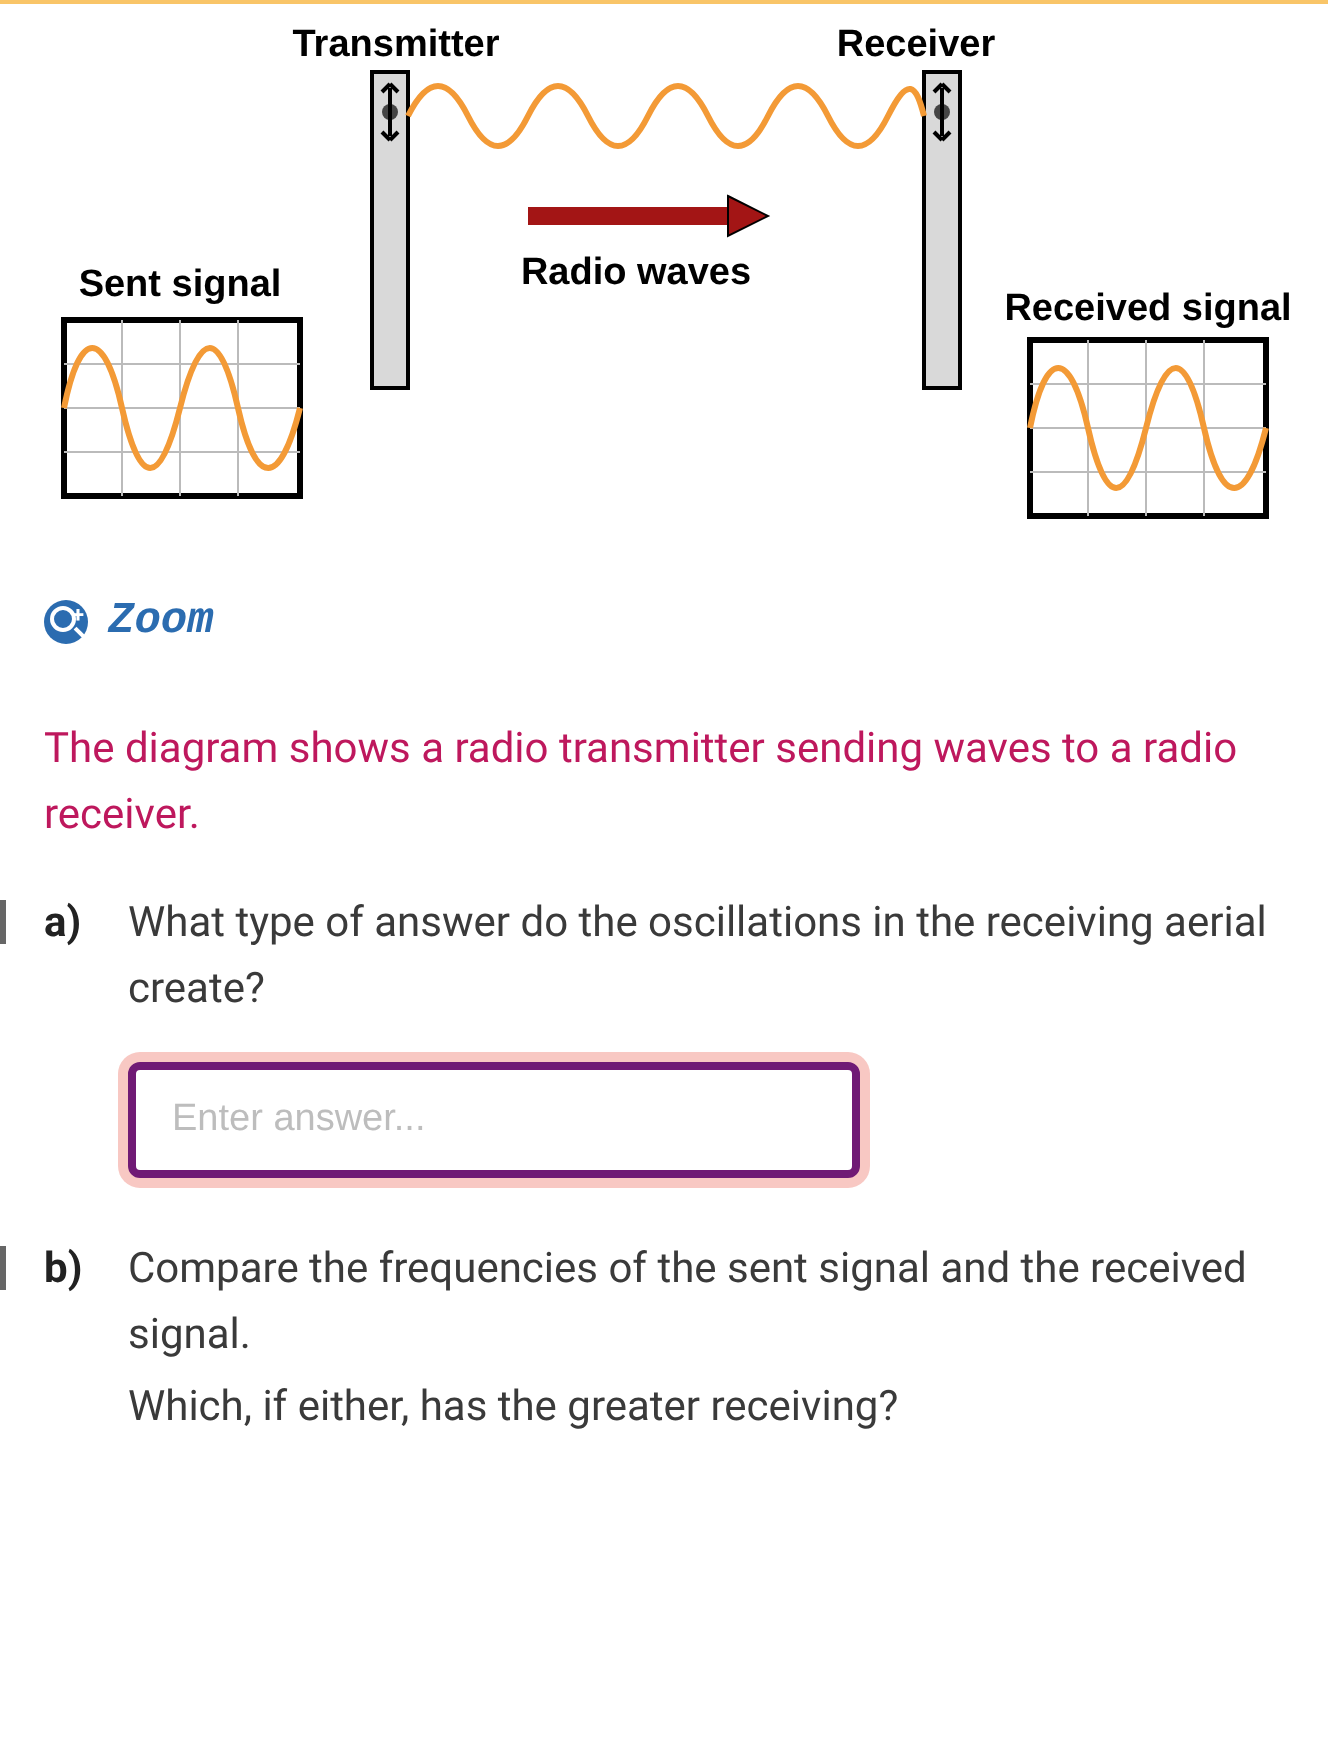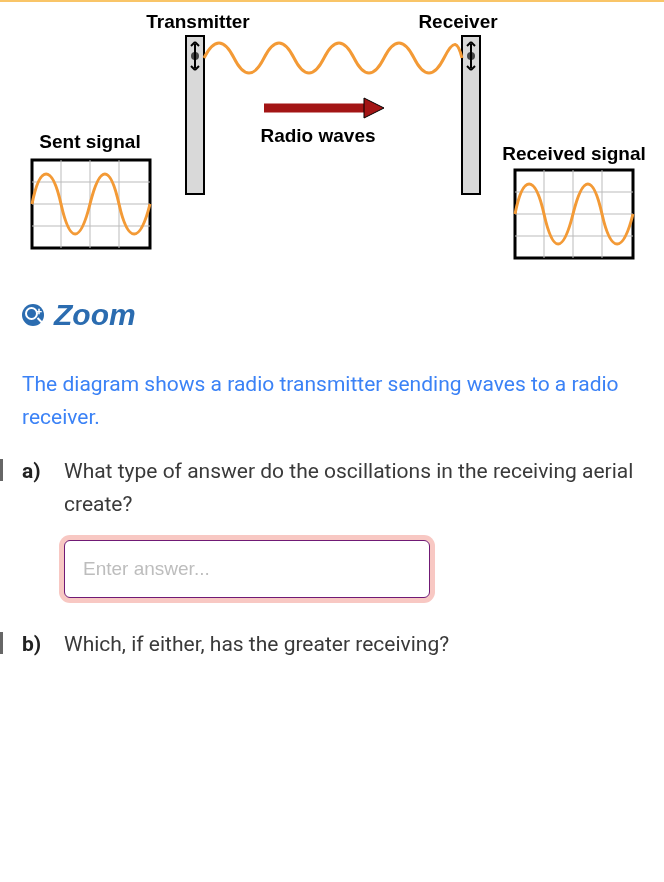--- a/index.html
+++ b/index.html
@@ -56,29 +56,29 @@
     right: 2px; top: 2px;
     color: #fff;
     font-size: 11px;
     font-weight: bold;
     line-height: 1;
   }
   .zoom-label {
     color: #2b6cb0;
     font-weight: 700;
     font-style: italic;
-    font-size: 30px;
-    font-family: Liberation Sans, sans-serif;
+    font-size: 22px;
+    font-family: Liberation Mono, monospace;
   }
 
   .body-text {
     padding: 36px 22px 0 22px;
     font-size: 21px;
     line-height: 1.55;
-    color: #3b82f6;
+    color: #be185d;
   }
 
   .question {
     padding: 22px 22px 0 22px;
     font-size: 21px;
     line-height: 1.55;
     color: #3a3a3a;
   }
   .q-row { display: flex; gap: 16px; }
   .q-marker {
@@ -99,21 +99,21 @@
   .q-text { flex: 1; }
 
   .answer-wrap {
     margin-left: 64px;
     margin-top: 20px;
     margin-bottom: 8px;
   }
   .answer-input {
     width: 366px;
     height: 58px;
-    border: 1px solid #701a75;
+    border: 4px solid #701a75;
     border-radius: 6px;
     font-size: 19px;
     padding: 0 18px;
     color: #444;
     outline: none;
     box-shadow: 0 0 0 5px #f8c8c3;
   }
   .answer-input::placeholder { color: #bdbdbd; }
 
   .qb-text p + p { margin-top: 4px; }
@@ -206,16 +206,17 @@
 </div>
 
 <div class="answer-wrap">
   <input type="text" class="answer-input" placeholder="Enter answer..." style="">
 </div>
 
 <div class="question">
   <div class="q-row">
     <div class="q-marker">b)</div>
     <div class="q-text qb-text">
+      <p>Compare the frequencies of the sent signal and the received signal.</p>
       <p>Which, if either, has the greater receiving?</p>
     </div>
   </div>
 </div>
 
 </body></html>

